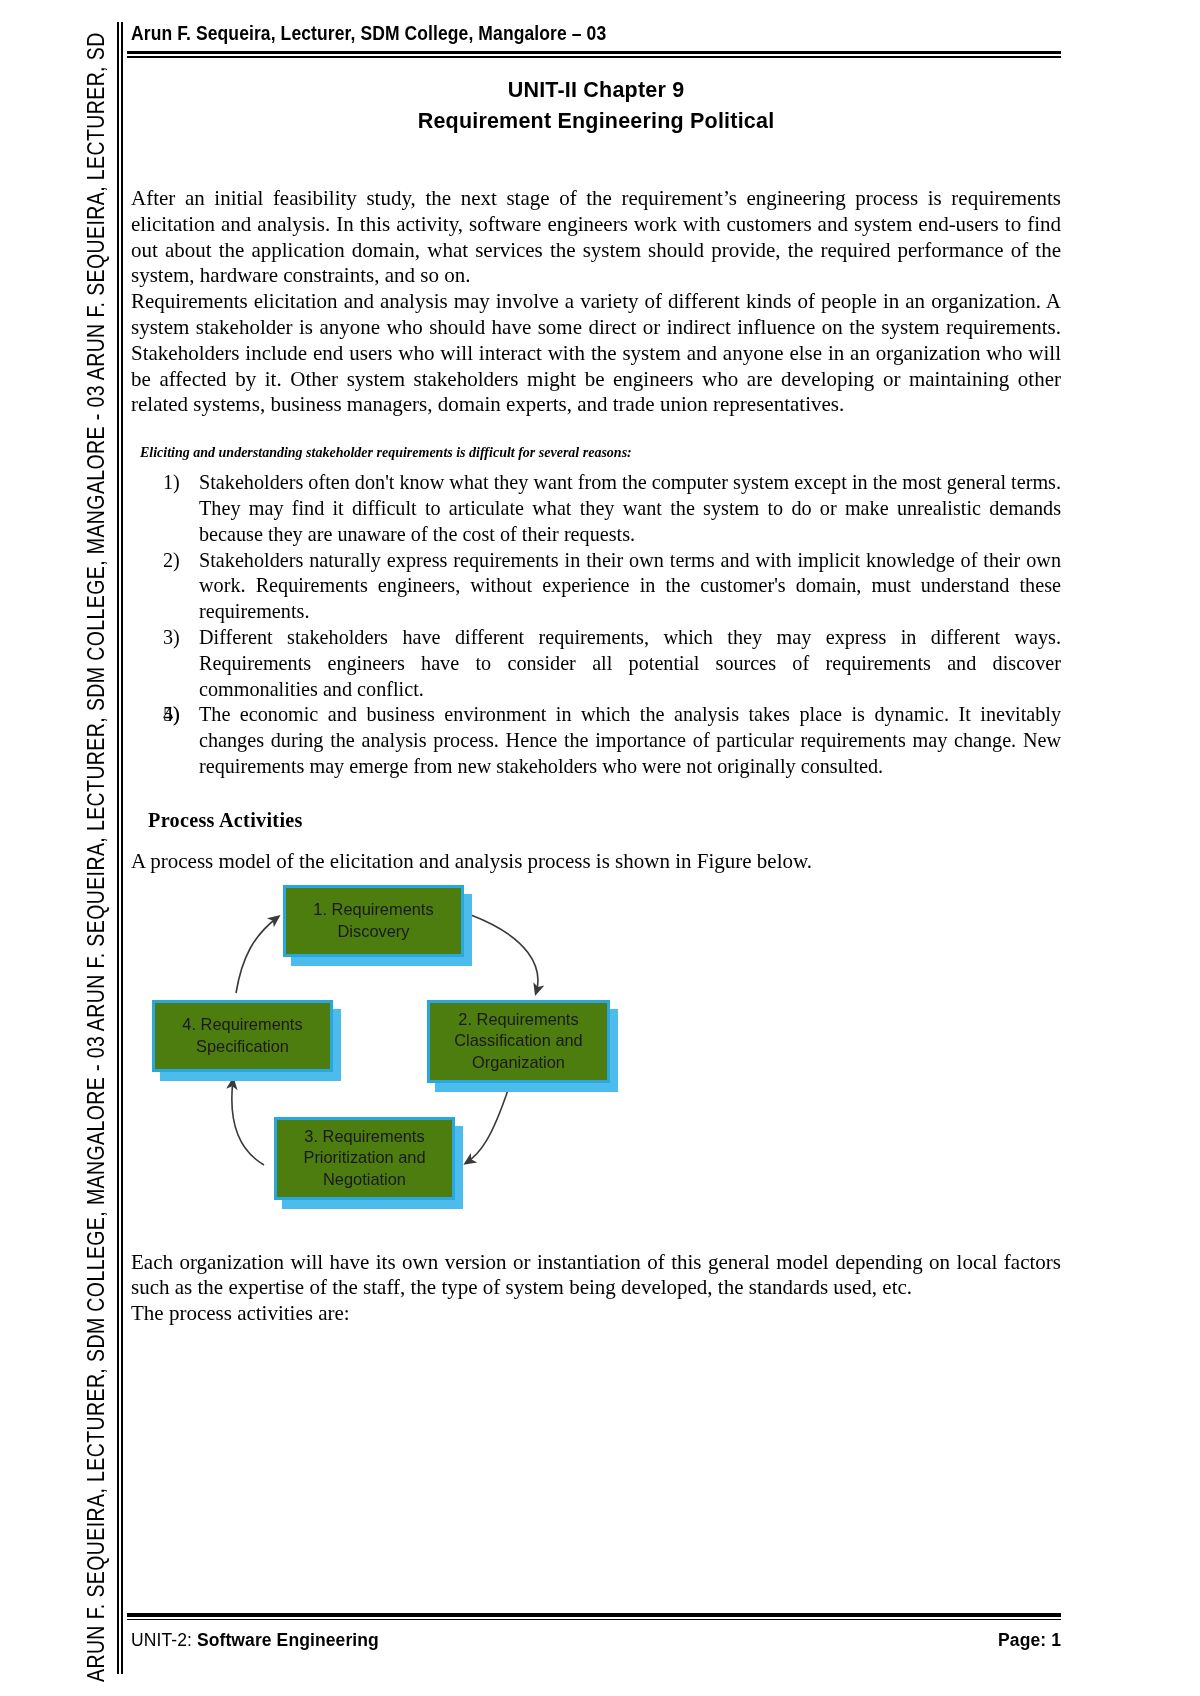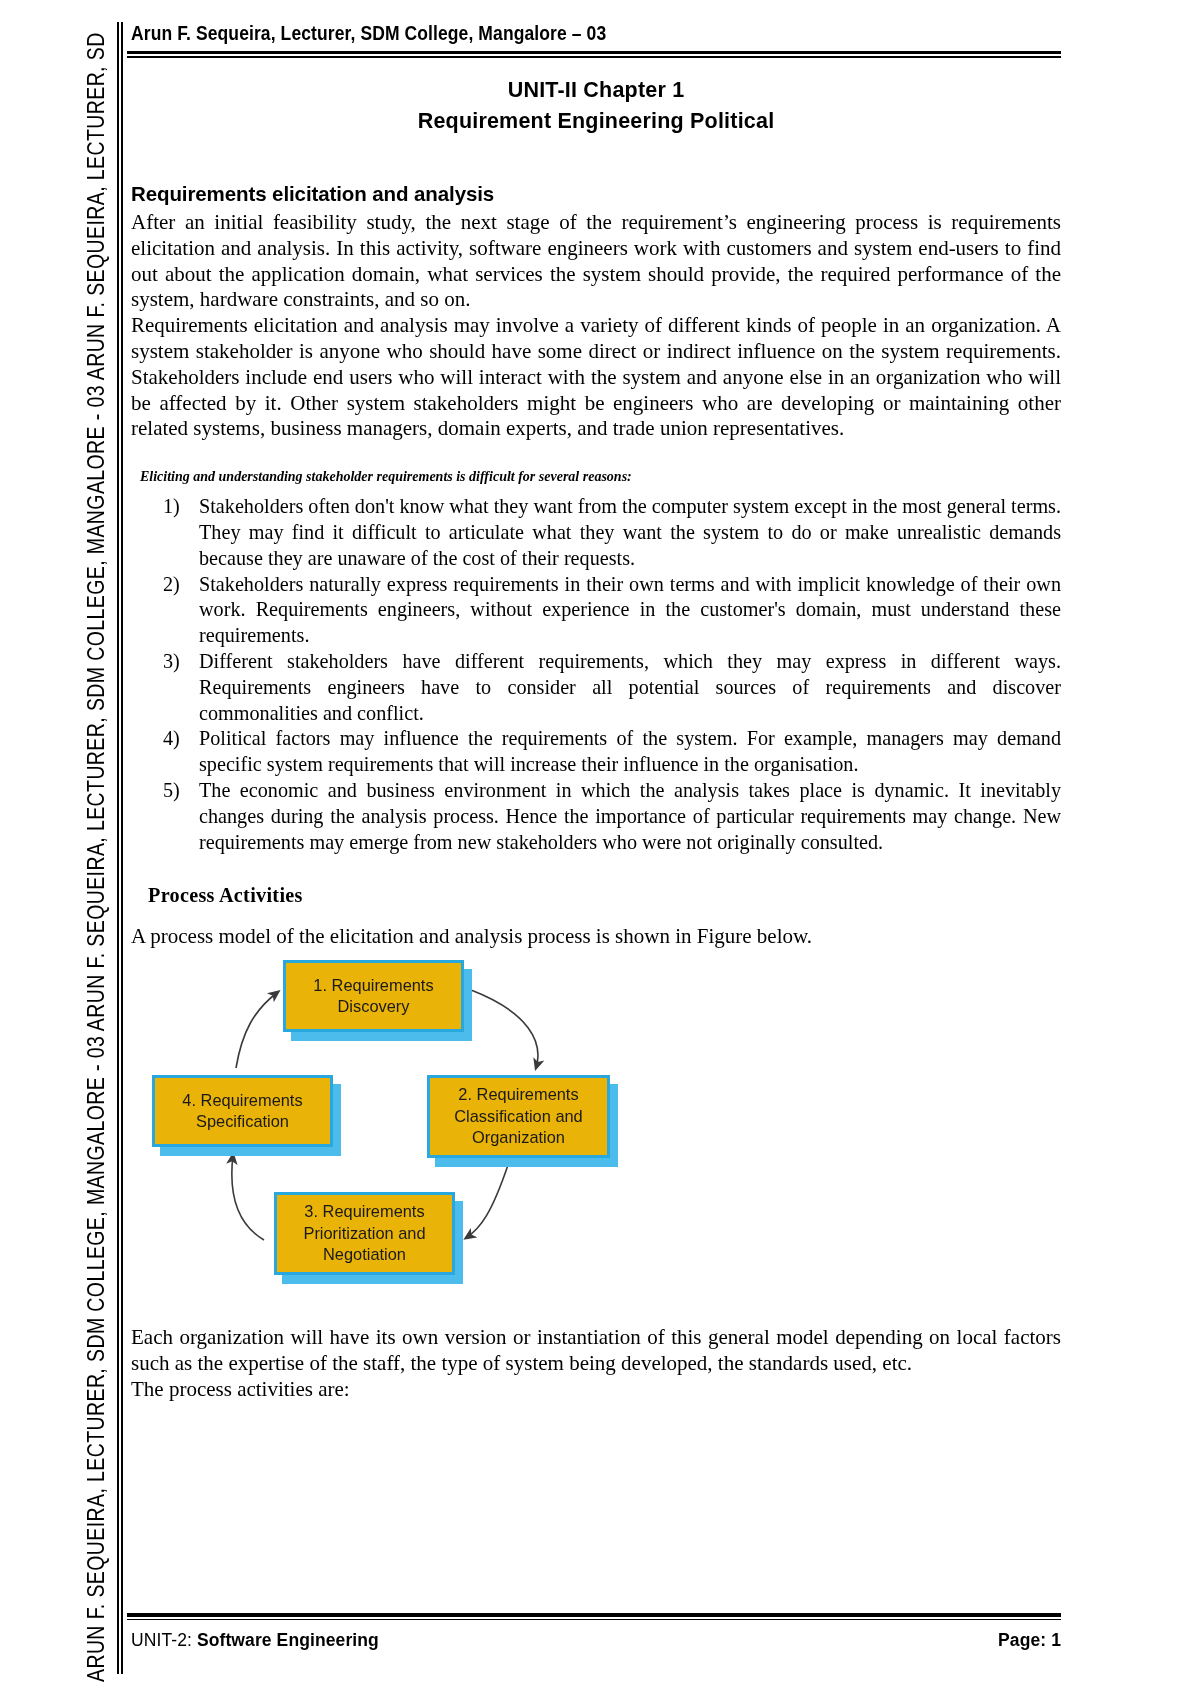--- a/index.html
+++ b/index.html
@@ -172,21 +172,21 @@
   .figure {
     position: relative;
     width: 560px;
     height: 345px;
     margin-left: 5px;
   }
   .figure svg { position:absolute; left:0; top:0; }
 
   .fbox {
     position: absolute;
-    background: #eab308;
+    background: #4d7c0f;
     border: 3px solid #29a8e0;
     box-shadow: 8px 9px 0 0 #4cbcec;
     box-sizing: border-box;
     display: flex;
     align-items: center;
     justify-content: center;
     text-align: center;
     font-family: "Liberation Sans", sans-serif;
     font-size: 16.4px;
     line-height: 21.5px;
@@ -242,27 +242,26 @@
   </div>
 
   <div class="hdr-line">Arun F. Sequeira, Lecturer, SDM College, Mangalore – 03</div>
   <div class="hdr-rules">
     <div class="bar1"></div>
       <div class="gap"></div>
       <div class="bar2"></div>
   </div>
 
   <div class="doc-title">
-    <span class="l1">UNIT-II Chapter 1</span>
+    <span class="l1">UNIT-II Chapter 9</span>
     <span class="l2">Requirement Engineering Political</span>
   </div>
 
   <div class="content" style="top:182px;">
 
-    <h2 class="sec-head">Requirements elicitation and analysis</h2>
 
     <p class="para" style="margin-top:4px;">After an initial feasibility study, the next stage of the requirement’s engineering process is requirements elicitation and analysis. In this activity, software engineers work with customers and system end-users to find out about the application domain, what services the system should provide, the required performance of the system, hardware constraints, and so on.</p>
 
     <p class="para">Requirements elicitation and analysis may involve a variety of different kinds of people in an organization. A system stakeholder is anyone who should have some direct or indirect influence on the system requirements. Stakeholders include end users who will interact with the system and anyone else in an organization who will be affected by it. Other system stakeholders might be engineers who are developing or maintaining other related systems, business managers, domain experts, and trade union representatives.</p>
 
     <p class="italic-head" style="margin-top:27px;">Eliciting and understanding stakeholder requirements is difficult for several reasons:</p>
 
     <ol class="reasons">
       <li>
         <span class="num">1)</span>
@@ -271,21 +270,20 @@
       <li>
         <span class="num">2)</span>
         <span>Stakeholders naturally express requirements in their own terms and with implicit knowledge of their own work. Requirements engineers, without experience in the customer's domain, must understand these requirements.</span>
       </li>
       <li>
         <span class="num">3)</span>
         <span>Different stakeholders have different requirements, which they may express in different ways. Requirements engineers have to consider all potential sources of requirements and discover commonalities and conflict.</span>
       </li>
       <li>
         <span class="num">4)</span>
-        <span>Political factors may influence the requirements of the system. For example, managers may demand specific system requirements that will increase their influence in the organisation.</span>
       </li>
       <li>
         <span class="num">5)</span>
         <span>The economic and business environment in which the analysis takes place is dynamic. It inevitably changes during the analysis process. Hence the importance of particular requirements may change. New requirements may emerge from new stakeholders who were not originally consulted.</span>
       </li>
     </ol>
 
     <p class="sub-head" style="margin-top:29px;">Process Activities</p>
     <p class="para nojust">A process model of the elicitation and analysis process is shown in Figure below.</p>
 

